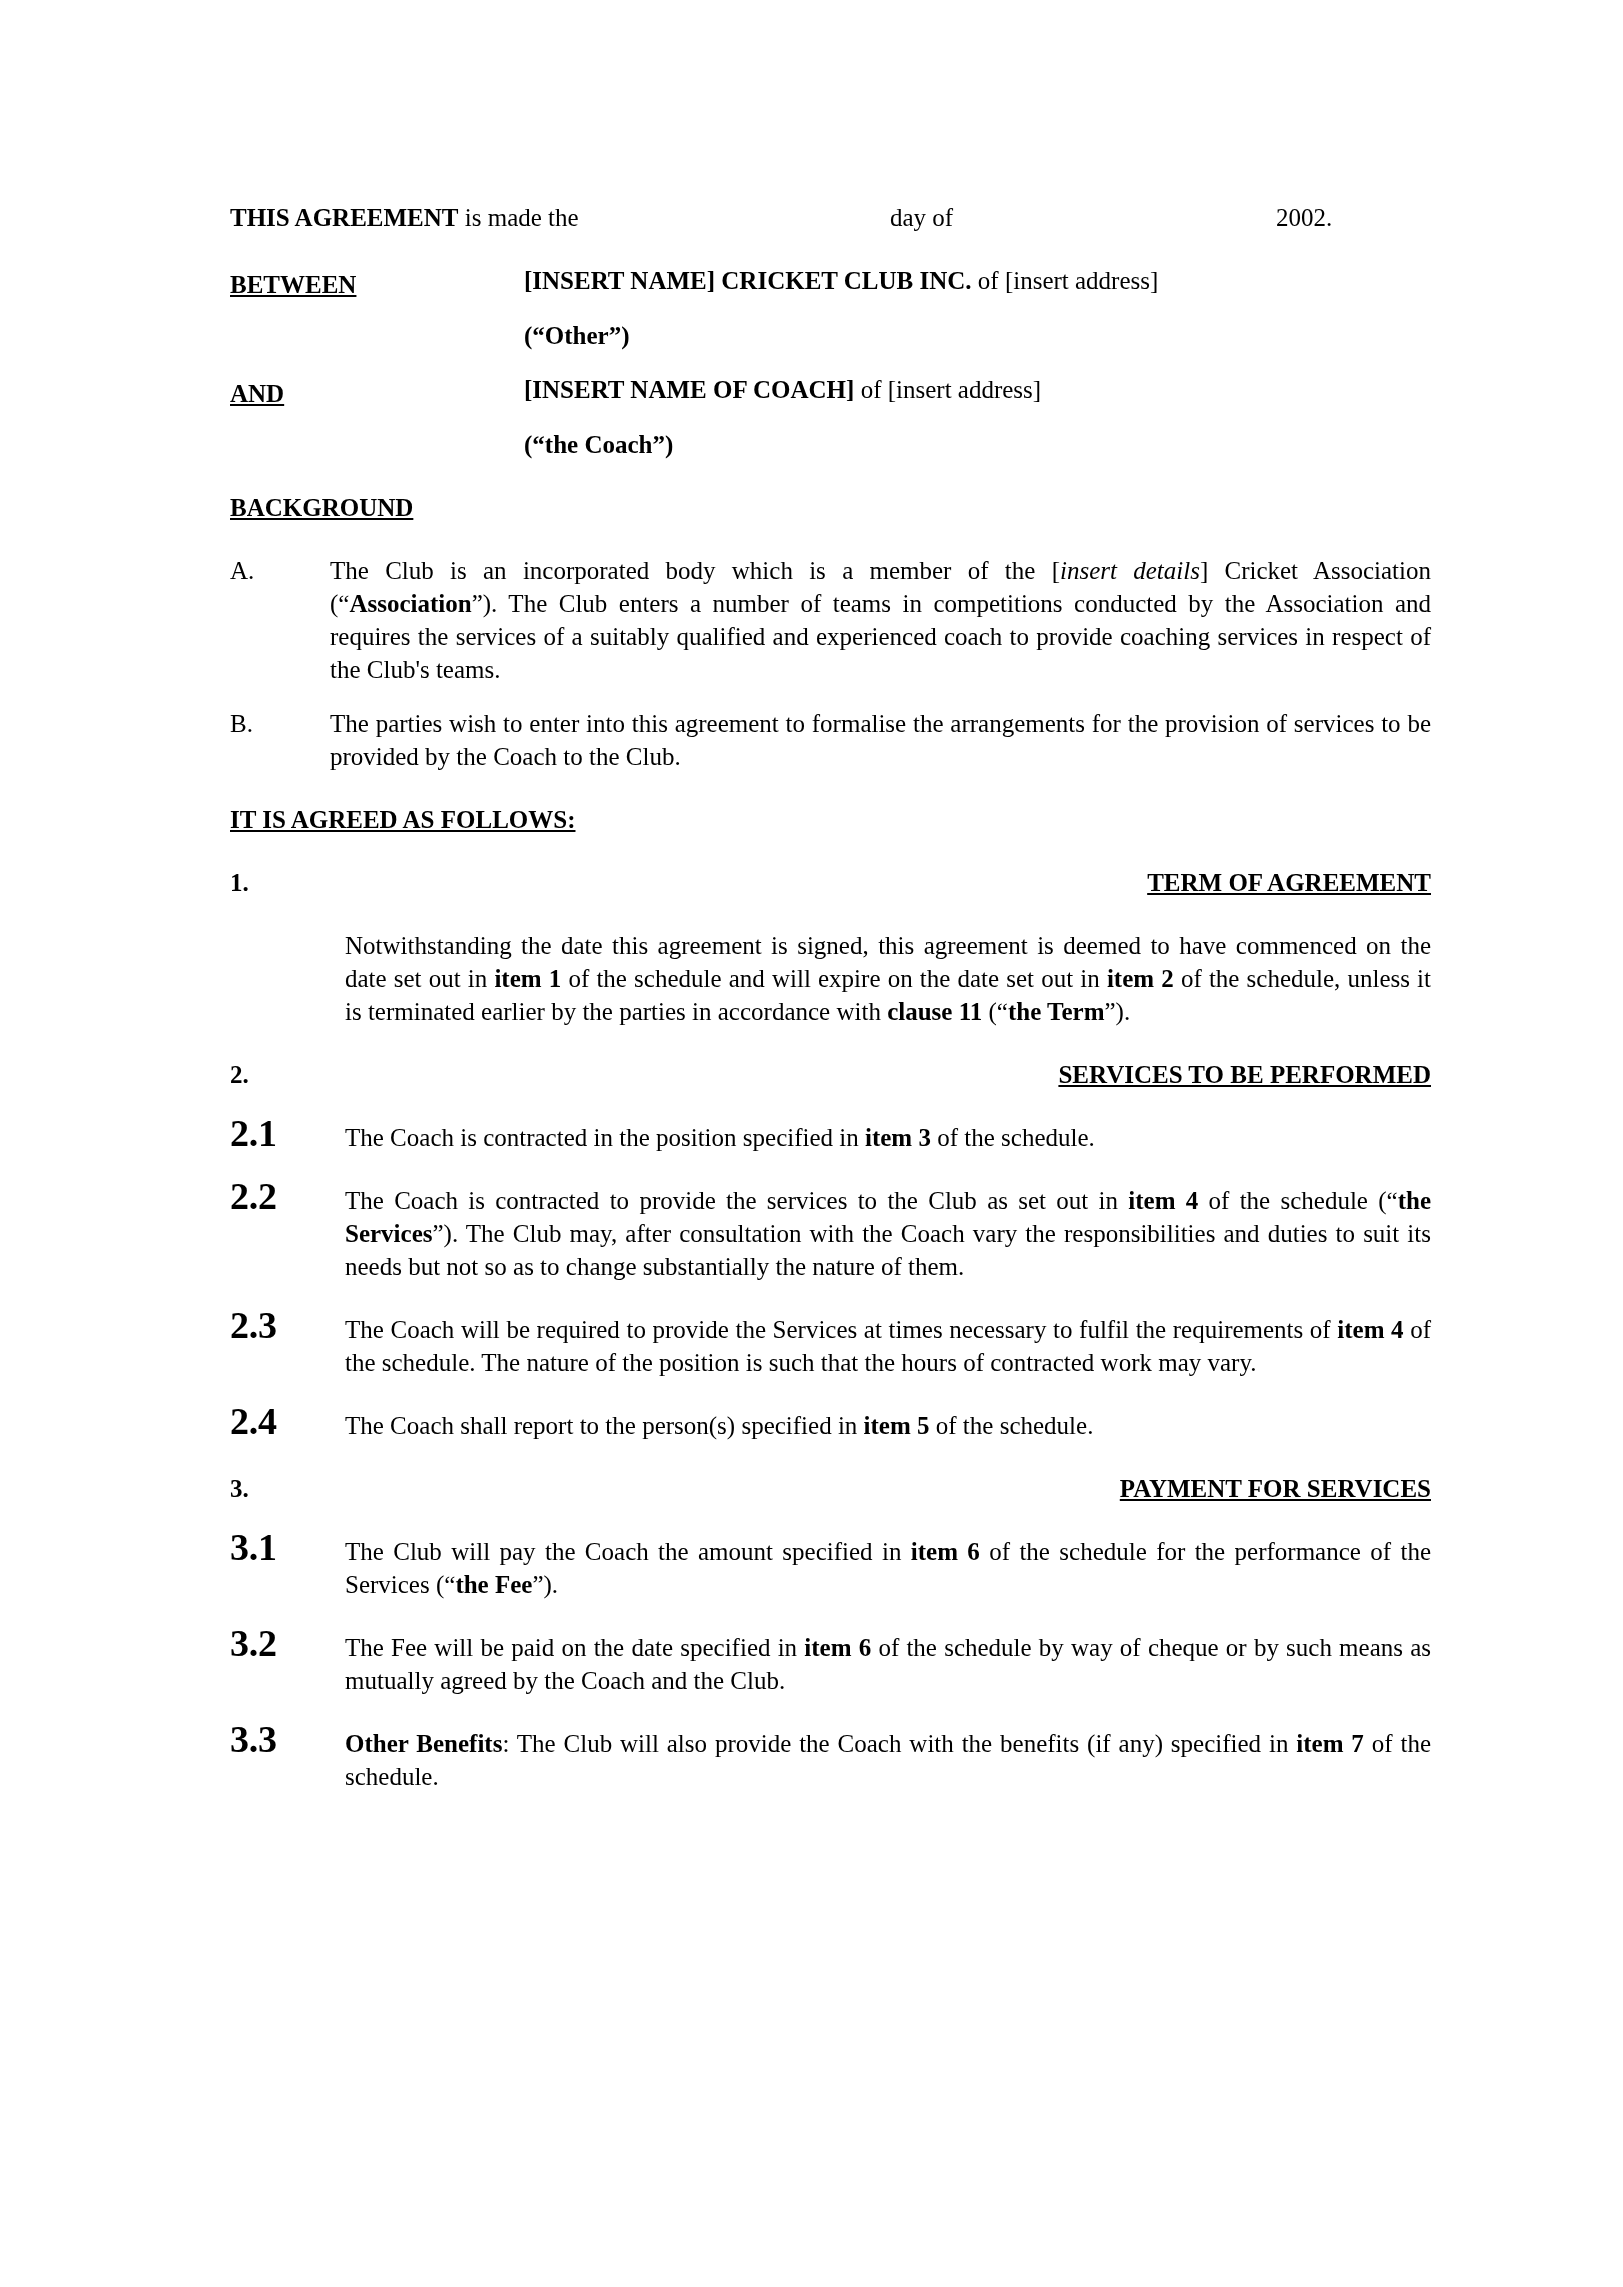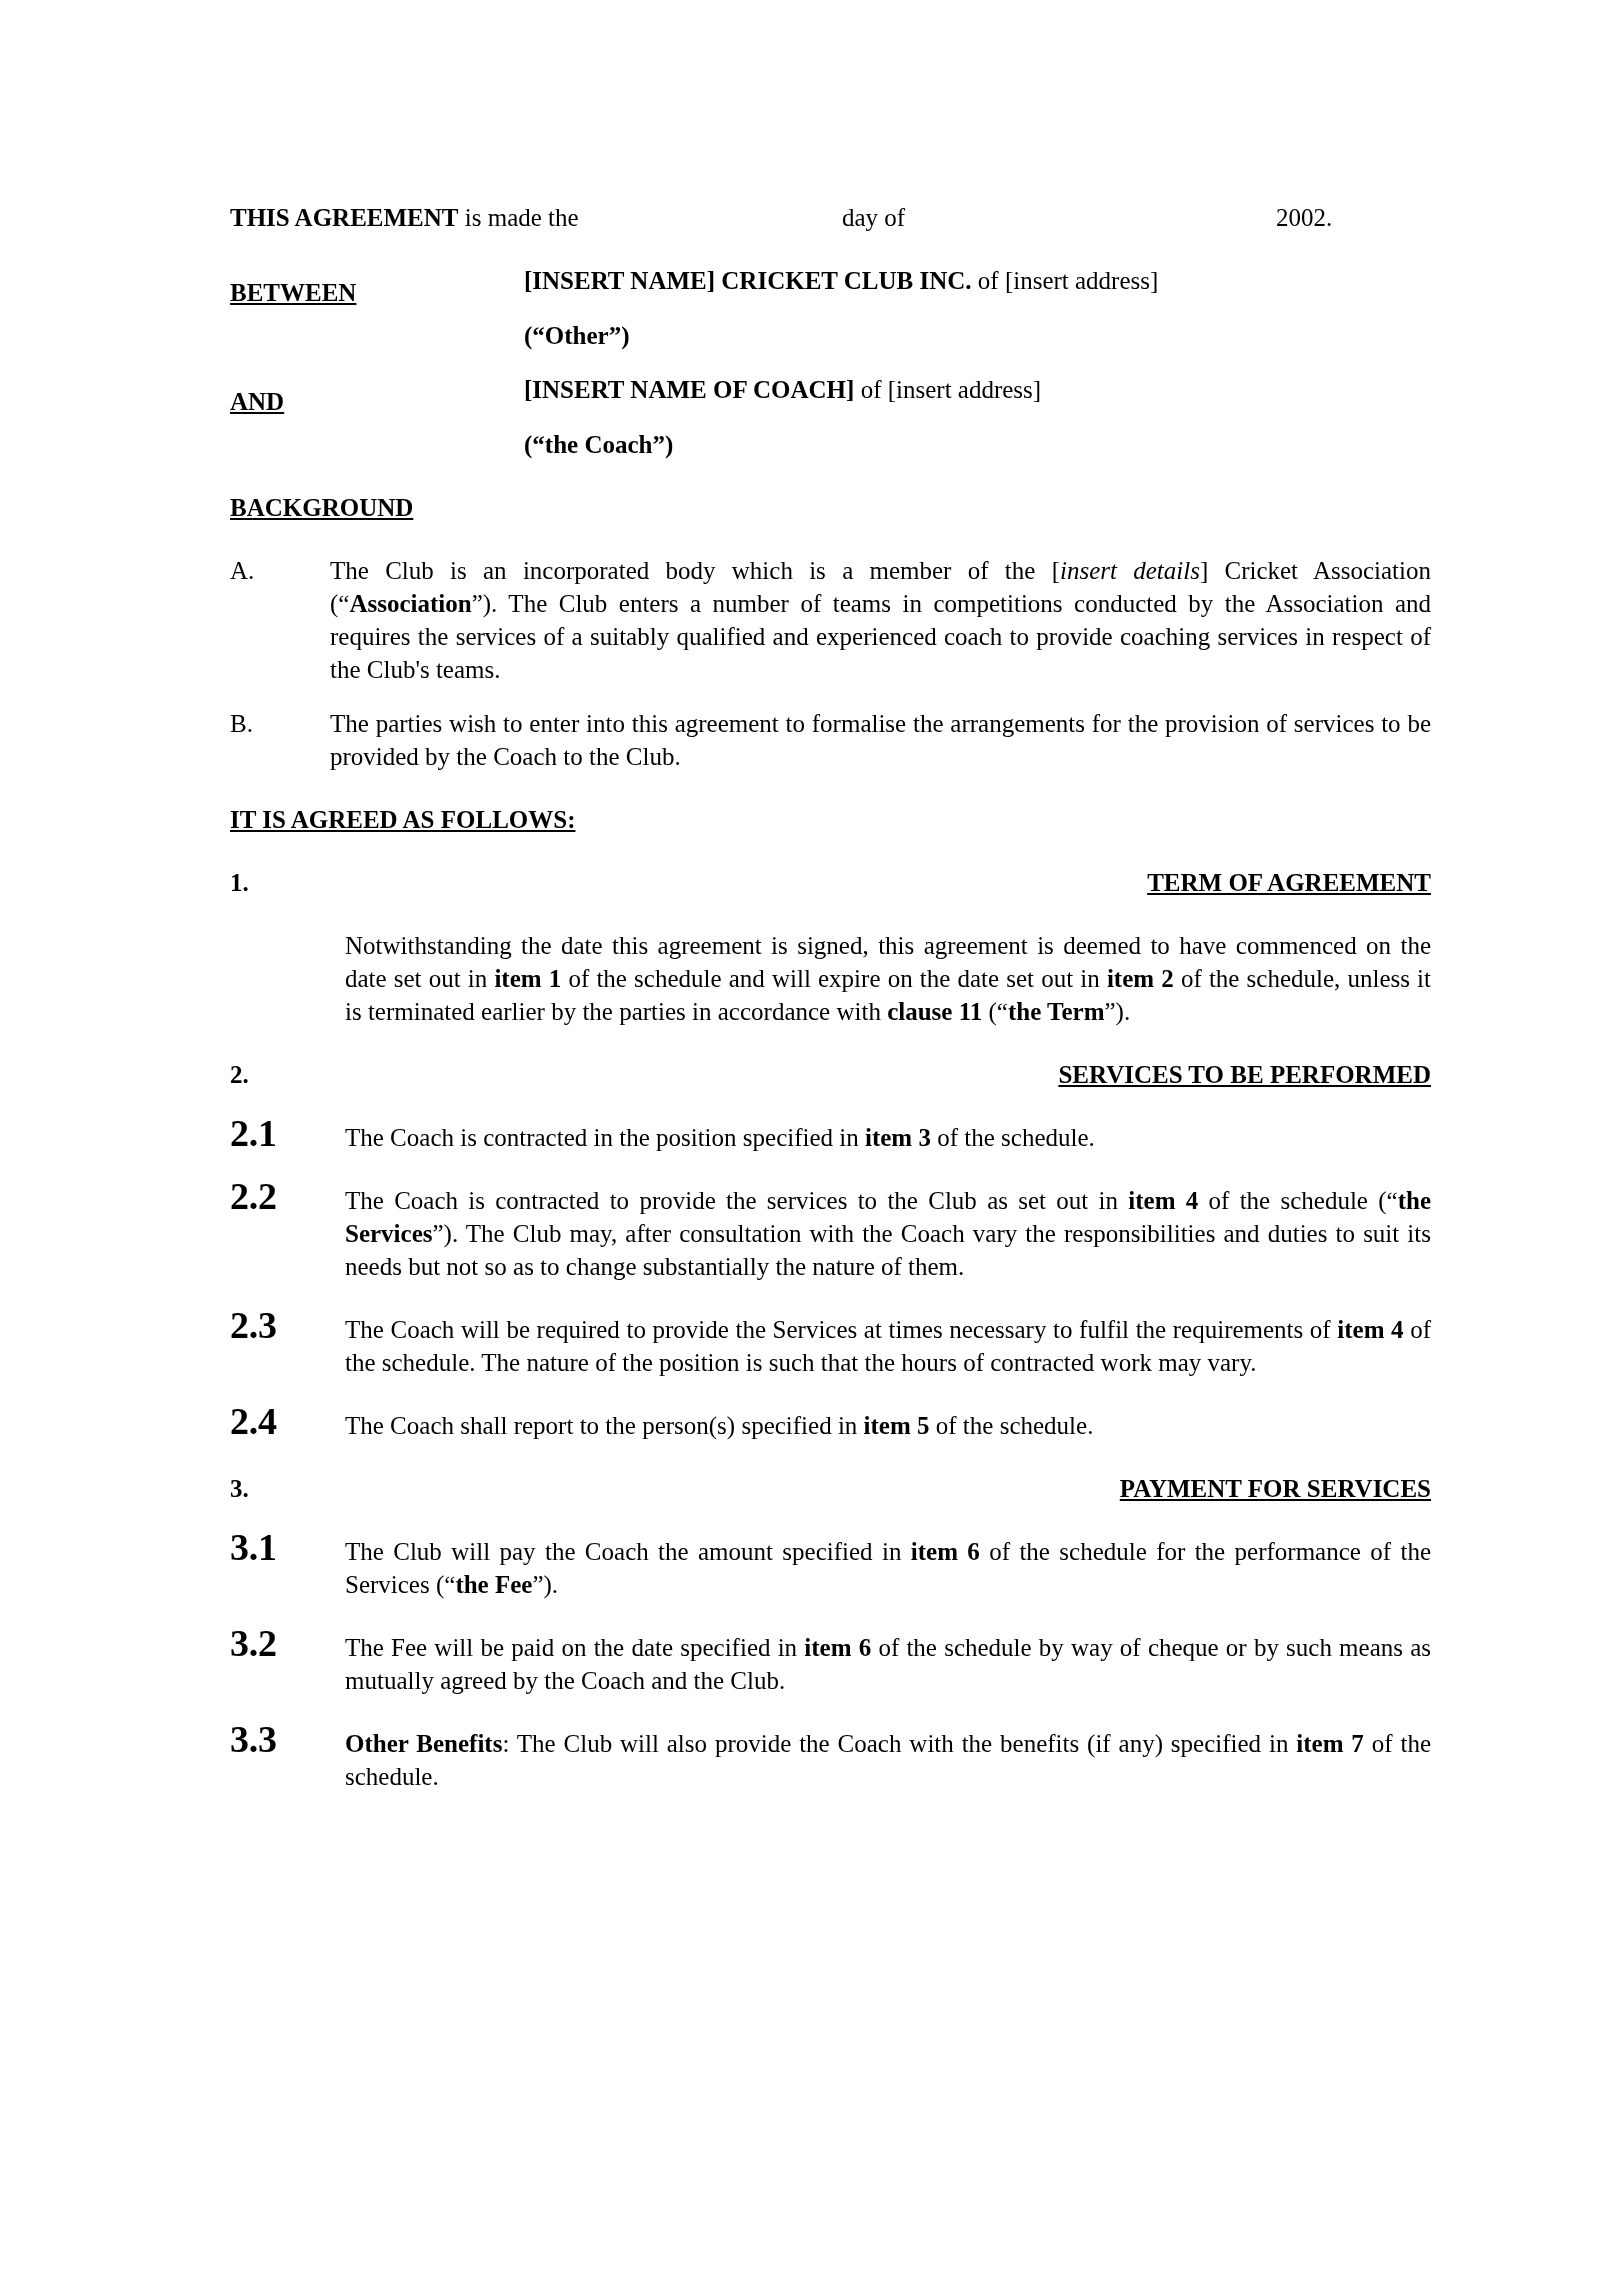--- a/index.html
+++ b/index.html
@@ -28,32 +28,32 @@
   .gap-md { height: 21.6px; }
   .gap-lg { height: 30px; }
 
   
   .titleline {
     position: relative;
     height: 33px;
     white-space: nowrap;
   }
   .titleline .seg-a { position: absolute; left: 0; top: 0; }
-  .titleline .seg-b { position: absolute; left: 612px; top: 0; }
+  .titleline .seg-b { position: absolute; left: 660px; top: 0; }
   .titleline .seg-c { position: absolute; left: 1046px; top: 0; }
 
   
   .party {
     position: relative;
     min-height: 33px;
   }
   .party .label {
     position: absolute;
     left: 0;
-    top: 12px;
+    top: 4px;
     font-weight: bold;
     text-decoration: underline;
     font-family: Liberation Serif, serif;
   }
   .party .value {
     display: block;
     margin-left: 294px;
   }
 
   

